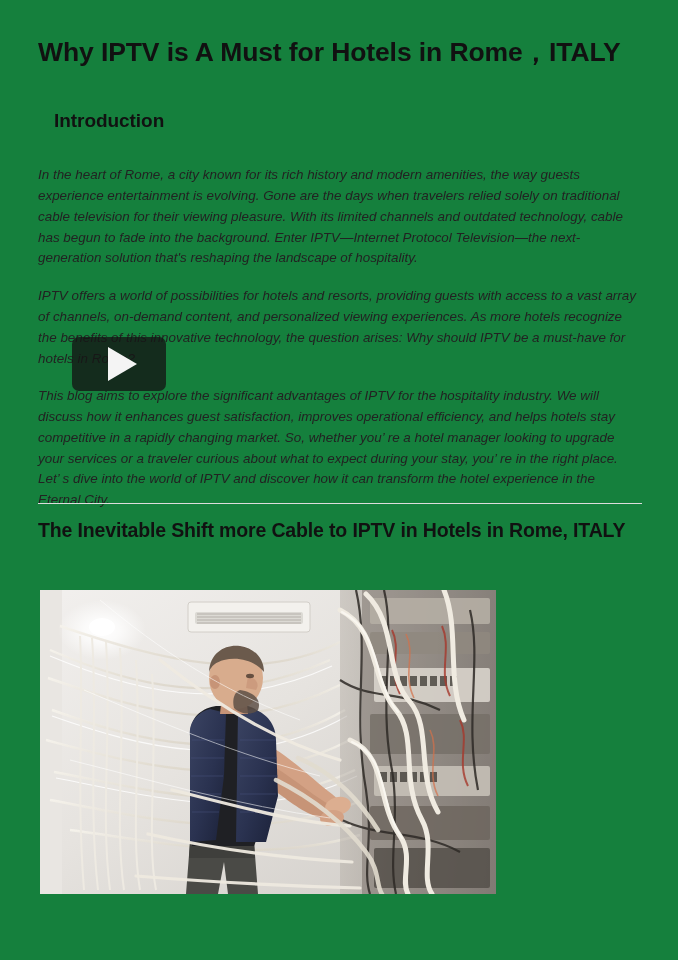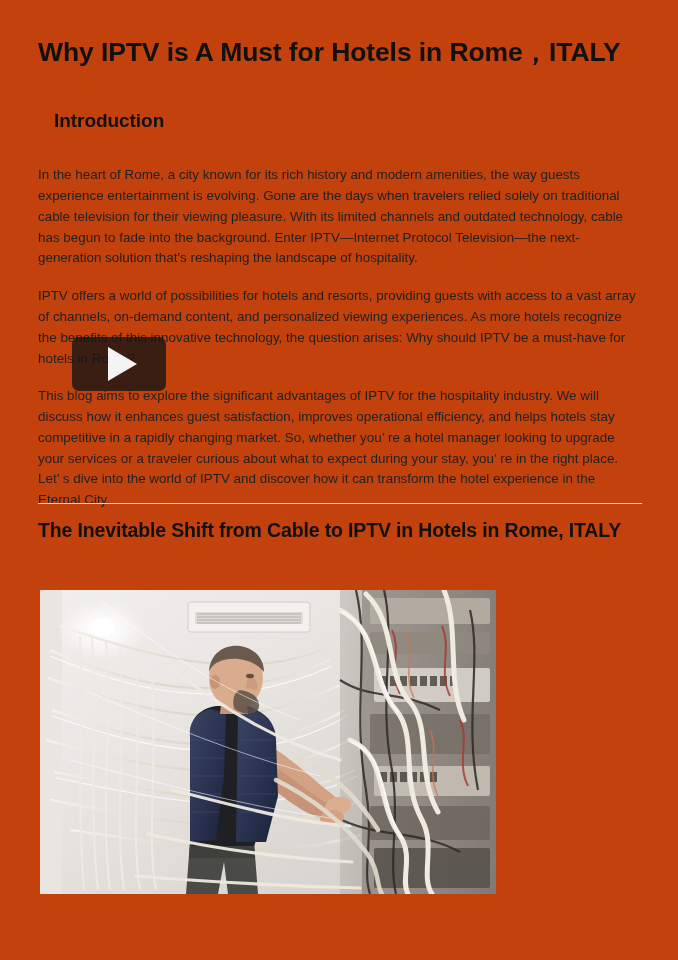--- a/index.html
+++ b/index.html
@@ -11,21 +11,21 @@
     width: 678px;
     height: 960px;
     font-family: "Liberation Sans", sans-serif;
     color: #1a1a1a;
     overflow: hidden;
   }
   .page {
     position: relative;
     width: 678px;
     height: 960px;
-    background: #c2410c;
+    background: #15803d;
     box-sizing: border-box;
     padding: 0 38px;
   }
   .doc-title {
     font-size: 26.5px;
     font-weight: bold;
     line-height: 1.26;
     letter-spacing: -0.1px;
     color: #111111;
     margin: 0;
@@ -45,20 +45,21 @@
     line-height: 1.55;
     color: #222222;
     margin: 0;
     padding-top: 17px;
     max-width: 604px;
     text-align: left;
     letter-spacing: 0.01px;
   }
   .para-block {
     position: relative;
+    font-style: italic;
   }
   .divider {
     border: 0;
     border-top: 1px solid #dcdcdc;
     margin: 0;
     position: absolute;
     left: 38px;
     right: 36px;
     top: 503px;
   }
@@ -129,21 +130,21 @@
 
     <p class="body-para">This blog aims to explore the significant advantages of IPTV for the hospitality industry. We will discuss how it enhances guest satisfaction, improves operational efficiency, and helps hotels stay competitive in a rapidly changing market. So, whether you’  re a hotel manager looking to upgrade your services or a traveler curious about what to expect during your stay, you’  re in the right place. Let’  s dive into the world of IPTV and discover how it can transform the hotel experience in the Eternal City.</p>
   </div>
 
   <div class="play-overlay">
     <span class="play-triangle"></span>
   </div>
 
   <hr class="divider">
 
-  <h2 class="heading2">The Inevitable Shift from Cable to IPTV in Hotels in Rome, ITALY</h2>
+  <h2 class="heading2">The Inevitable Shift more Cable to IPTV in Hotels in Rome, ITALY</h2>
 
   <div class="photo">
     <svg viewBox="0 0 456 304" preserveAspectRatio="none">
       <defs>
         <linearGradient id="wallGrad" x1="0" y1="0" x2="1" y2="1">
           <stop offset="0%" stop-color="#f2f0ee"></stop>
           <stop offset="45%" stop-color="#e6e3df"></stop>
           <stop offset="100%" stop-color="#cfcbc6"></stop>
         </linearGradient>
         <radialGradient id="lampGlow" cx="50%" cy="50%" r="50%">

